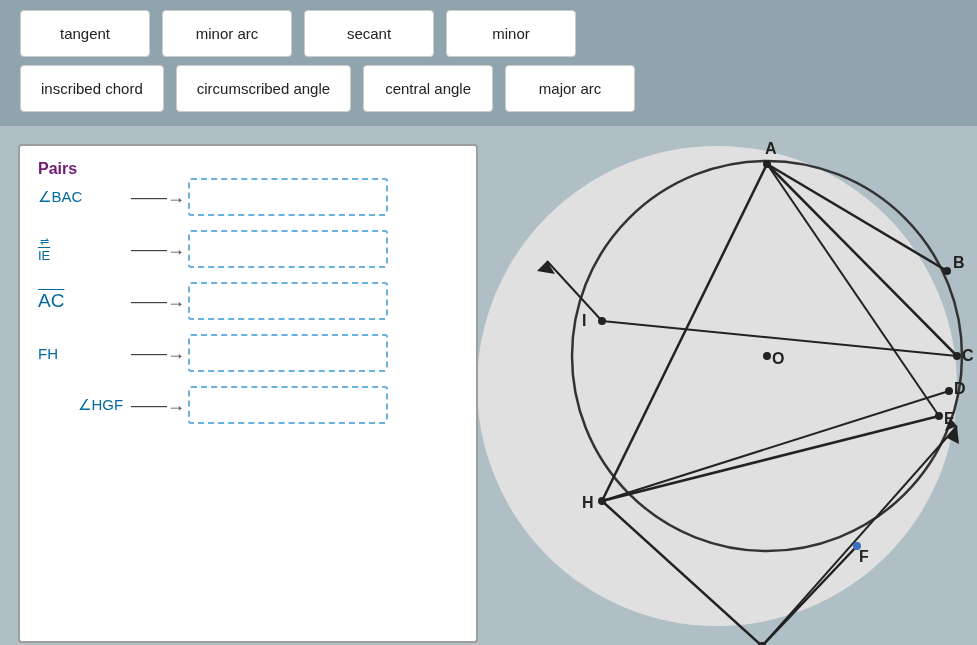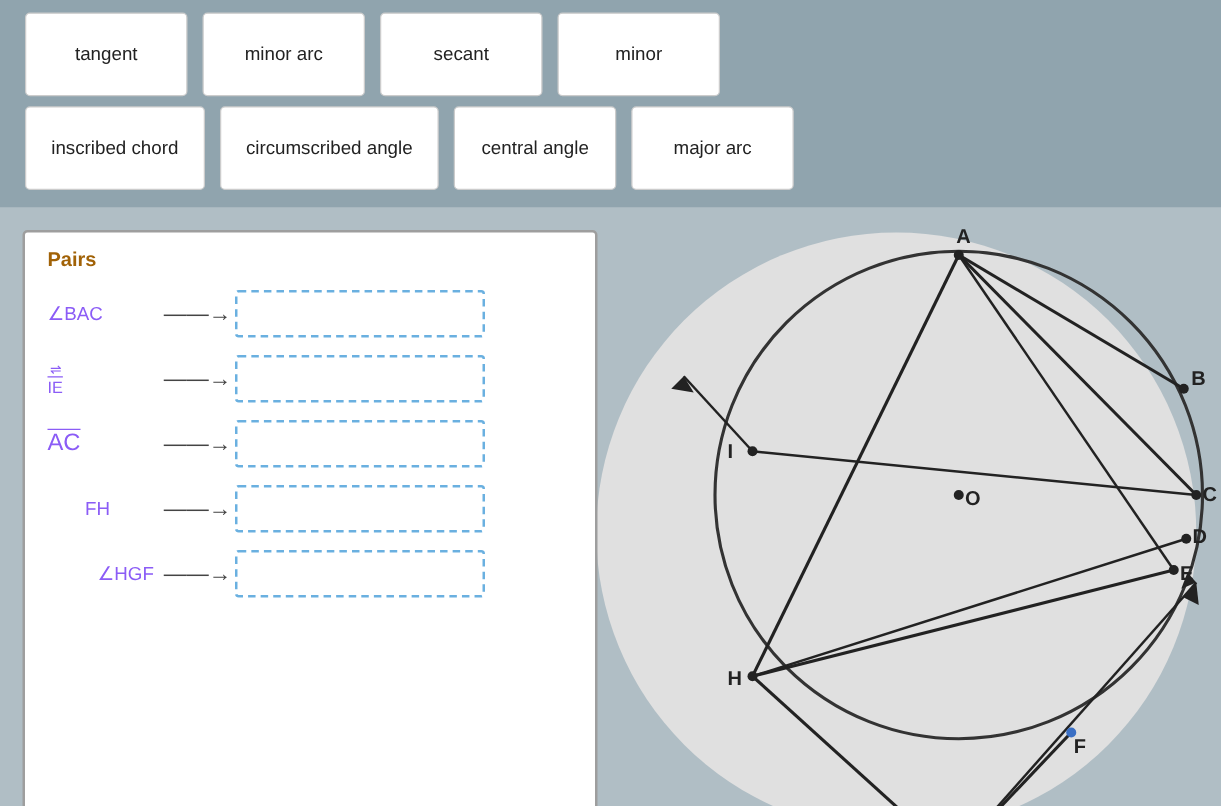--- a/index.html
+++ b/index.html
@@ -22,21 +22,21 @@
     }
     .tiles-row {
       display: flex;
       gap: 12px;
       align-items: center;
     }
     .tile-btn {
       background: white;
       border: 1px solid #ccc;
       border-radius: 4px;
-      padding: 24px 20px;
+      padding: 14px 20px;
       font-size: 15px;
       color: #222;
       cursor: pointer;
       min-width: 130px;
       text-align: center;
     }
 
     
     .main-area {
       display: flex;
@@ -53,32 +53,31 @@
       margin: 18px 0 18px 18px;
       padding: 14px 18px;
       width: 460px;
       min-height: 460px;
       position: relative;
       z-index: 2;
     }
     .pairs-title {
       font-size: 16px;
       font-weight: bold;
-      margin-bottom: 14px;
-      color: #a16207;
+      color: #701a75;
     }
     .pair-row {
       display: flex;
       align-items: center;
       margin-bottom: 14px;
     }
     .pair-label {
       width: 90px;
       font-size: 15px;
-      color: #8b5cf6;
+      color: #0369a1;
       display: flex;
       align-items: center;
     }
     .arrow {
       width: 60px;
       text-align: center;
       font-size: 18px;
       color: #444;
     }
     .drop-box {
@@ -152,21 +151,21 @@
     <div class="pair-row">
       <div class="pair-label">
         <span style="text-decoration:overline; font-size:19px;">AC</span>
       </div>
       <div class="arrow">——→</div>
       <div class="drop-box"></div>
     </div>
 
     <div class="pair-row">
       <div class="pair-label">
-        <span style="font-size:15px;margin-left:30px;">FH</span>
+        <span style="font-size:15px;">FH</span>
       </div>
       <div class="arrow">——→</div>
       <div class="drop-box"></div>
     </div>
 
     <div class="pair-row">
       <div class="pair-label">
         <span style="font-size:15px;margin-left:40px;">∠HGF</span>
       </div>
       <div class="arrow">——→</div>

